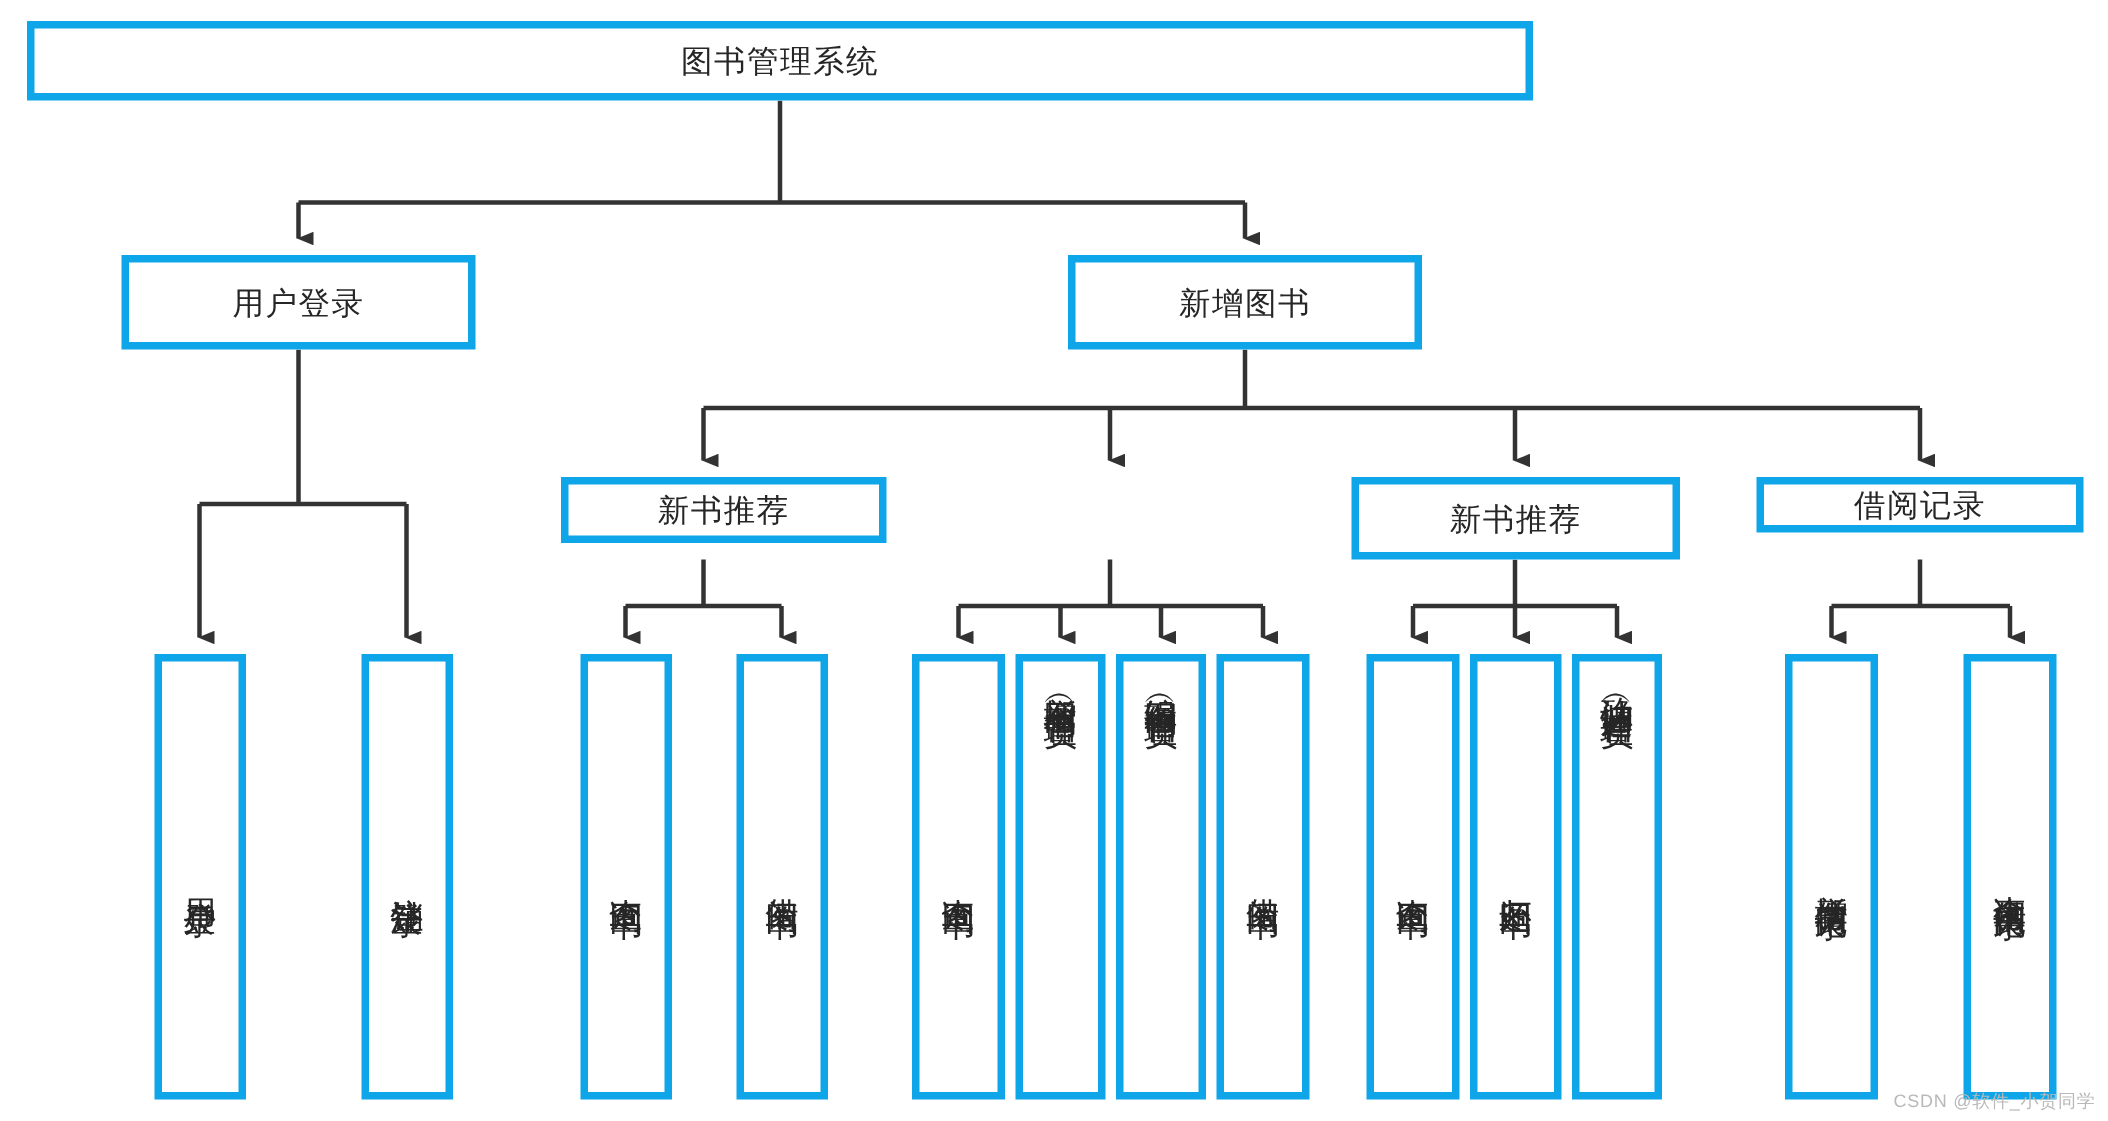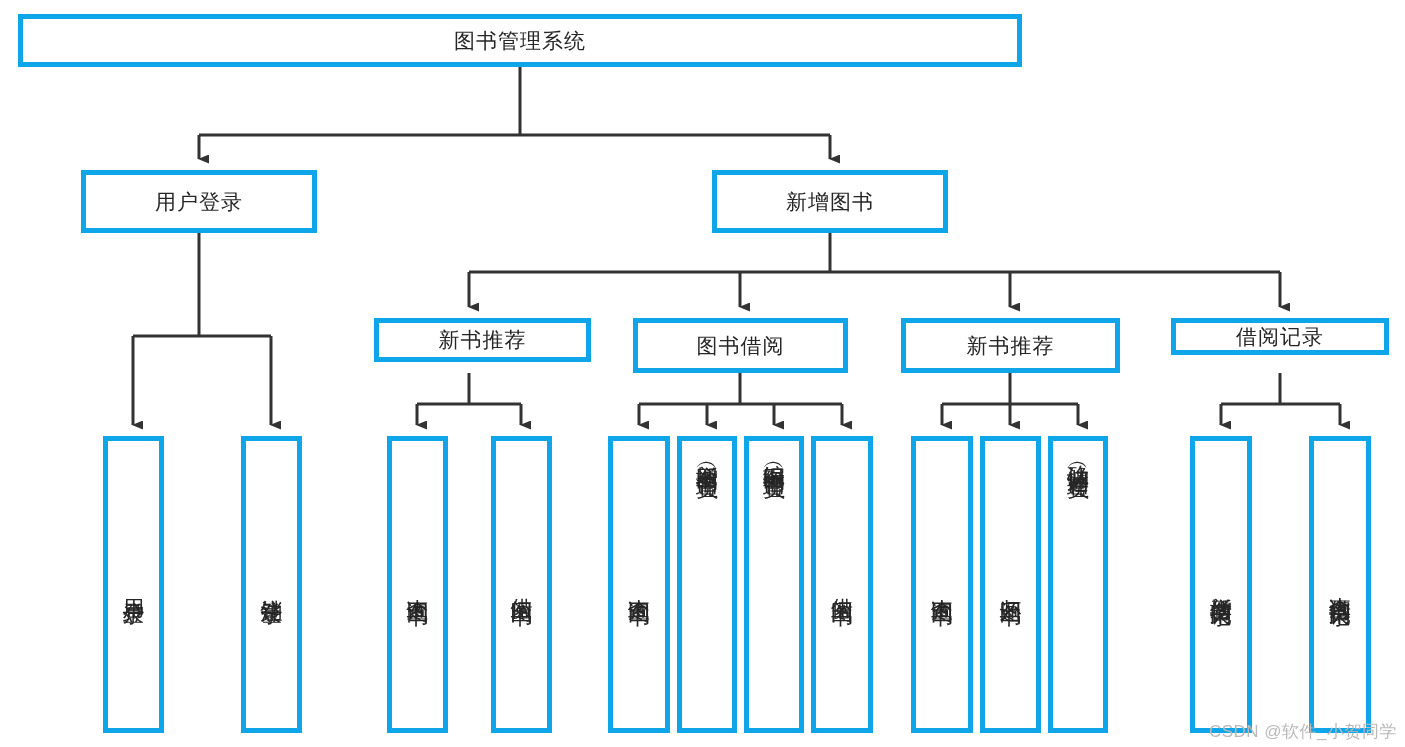--- a/index.html
+++ b/index.html
@@ -52,21 +52,21 @@
     letter-spacing: 2px;
     white-space: nowrap;
   }
   .node.vert.centered {
     align-items: center;
   }
   .watermark {
     position: absolute;
     right: 8px;
     bottom: 4px;
-    font-size: 17px;
+    font-size: 12px;
     color: #b9b9b9;
     letter-spacing: 0.5px;
     white-space: nowrap;
   }
 </style>
 </head>
 <body>
 
 <div id="canvas">
 
@@ -127,23 +127,20 @@
   <div class="node horiz" style="left:81px; top:170px; width:236px; height:63px;">
     <span>用户登录</span>
   </div>
   <div class="node horiz" style="left:712px; top:170px; width:236px; height:63px;">
     <span>新增图书</span>
   </div>
 
   <div class="node horiz" style="left:374px; top:318px; width:217px; height:44px;font-family:Liberation Serif, serif;">
     <span>新书推荐</span>
   </div>
-  <div class="node horiz" style="left:633px; top:318px; width:215px; height:55px;">
-    <span>图书借阅</span>
-  </div>
   <div class="node horiz" style="left:901px; top:318px; width:219px; height:55px;">
     <span>新书推荐</span>
   </div>
   <div class="node horiz" style="left:1171px; top:318px; width:218px; height:37px;">
     <span>借阅记录</span>
   </div>
 
   <div class="node vert centered" style="left:103px; top:436px; width:61px; height:297px;">
     <span class="vlabel">用户登录</span>
   </div>

